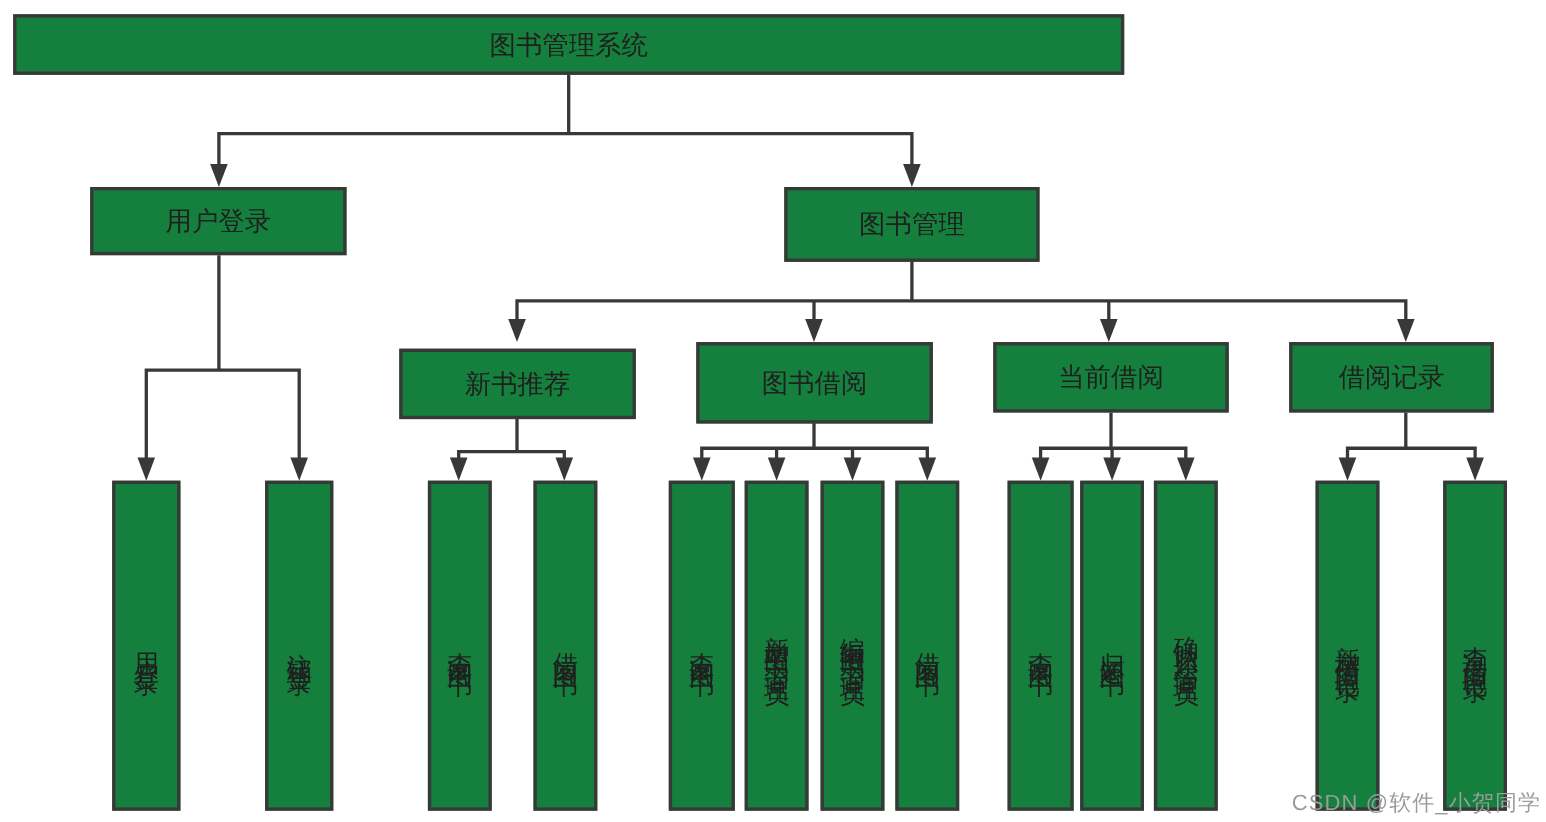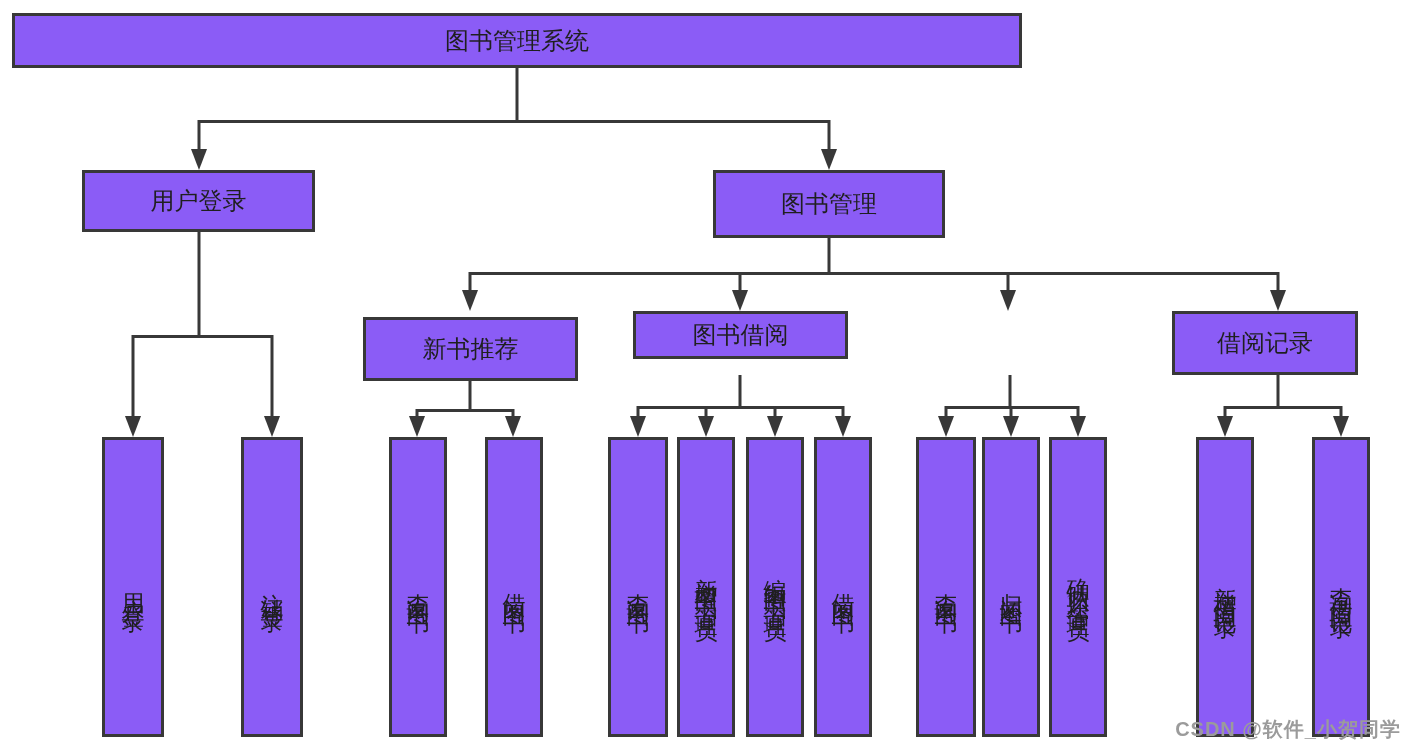--- a/index.html
+++ b/index.html
@@ -2,31 +2,31 @@
 <html><head>
 <meta charset="utf-8">
 <style>
   html,body{margin:0;padding:0;background:#ffffff;}
   .canvas{
     position:relative;width:1405px;height:747px;background:#ffffff;
     font-family:"Liberation Sans",sans-serif;overflow:hidden;
   }
   .connectors{position:absolute;left:0;top:0;width:1405px;height:747px;}
   .node{
-    position:absolute;box-sizing:border-box;background:#8b5cf6;
+    position:absolute;box-sizing:border-box;background:#15803d;
     border:3px solid #383838;display:flex;align-items:center;justify-content:center;
     font-size:24px;color:#1f1f1f;white-space:nowrap;z-index:2;
   }
   .node.v{
     writing-mode:vertical-rl;text-orientation:mixed;
     letter-spacing:6px;font-size:23px;line-height:1;padding:6px 0;
   }
   .watermark{
     position:absolute;top:716px;right:4px;z-index:6;
-    font-size:20px;color:#9b9b9b;letter-spacing:1px;font-weight:bold;
+    font-size:20px;color:#9b9b9b;letter-spacing:1px;
   }
 </style>
 </head>
 <body>
 
 <div class="canvas">
 
   <svg class="connectors" viewBox="0 0 1405 747" xmlns="http://www.w3.org/2000/svg">
     <g stroke="#383838" stroke-width="3" fill="none">
 
@@ -66,21 +66,22 @@
       <polygon points="1333,416 1349,416 1341,437"></polygon>
     </g>
   </svg>
 
   <div class="node" style="left:12px;top:13px;width:1010px;height:55px;">图书管理系统</div>
 
   <div class="node" style="left:82px;top:170px;width:233px;height:62px;">用户登录</div>
   <div class="node" style="left:713px;top:170px;width:232px;height:68px;">图书管理</div>
 
   <div class="node" style="left:363px;top:317px;width:215px;height:64px;">新书推荐</div>
-  <div class="node" style="left:633px;top:311px;width:215px;height:48px;">图书借阅</div>
+  <div class="node" style="left:633px;top:311px;width:215px;height:74px;">图书借阅</div>
+  <div class="node" style="left:903px;top:311px;width:214px;height:64px;">当前借阅</div>
   <div class="node" style="left:1172px;top:311px;width:186px;height:64px;">借阅记录</div>
 
   <div class="node v" style="left:102px;top:437px;width:62px;height:300px;">用户登录</div>
   <div class="node v" style="left:241px;top:437px;width:62px;height:300px;">注销登录</div>
 
   <div class="node v" style="left:389px;top:437px;width:58px;height:300px;">查询图书</div>
   <div class="node v" style="left:485px;top:437px;width:58px;height:300px;">借阅图书</div>
 
   <div class="node v" style="left:608px;top:437px;width:60px;height:300px;">查询图书</div>
   <div class="node v" style="left:677px;top:437px;width:58px;height:300px;">新增图书（管理员）</div>

